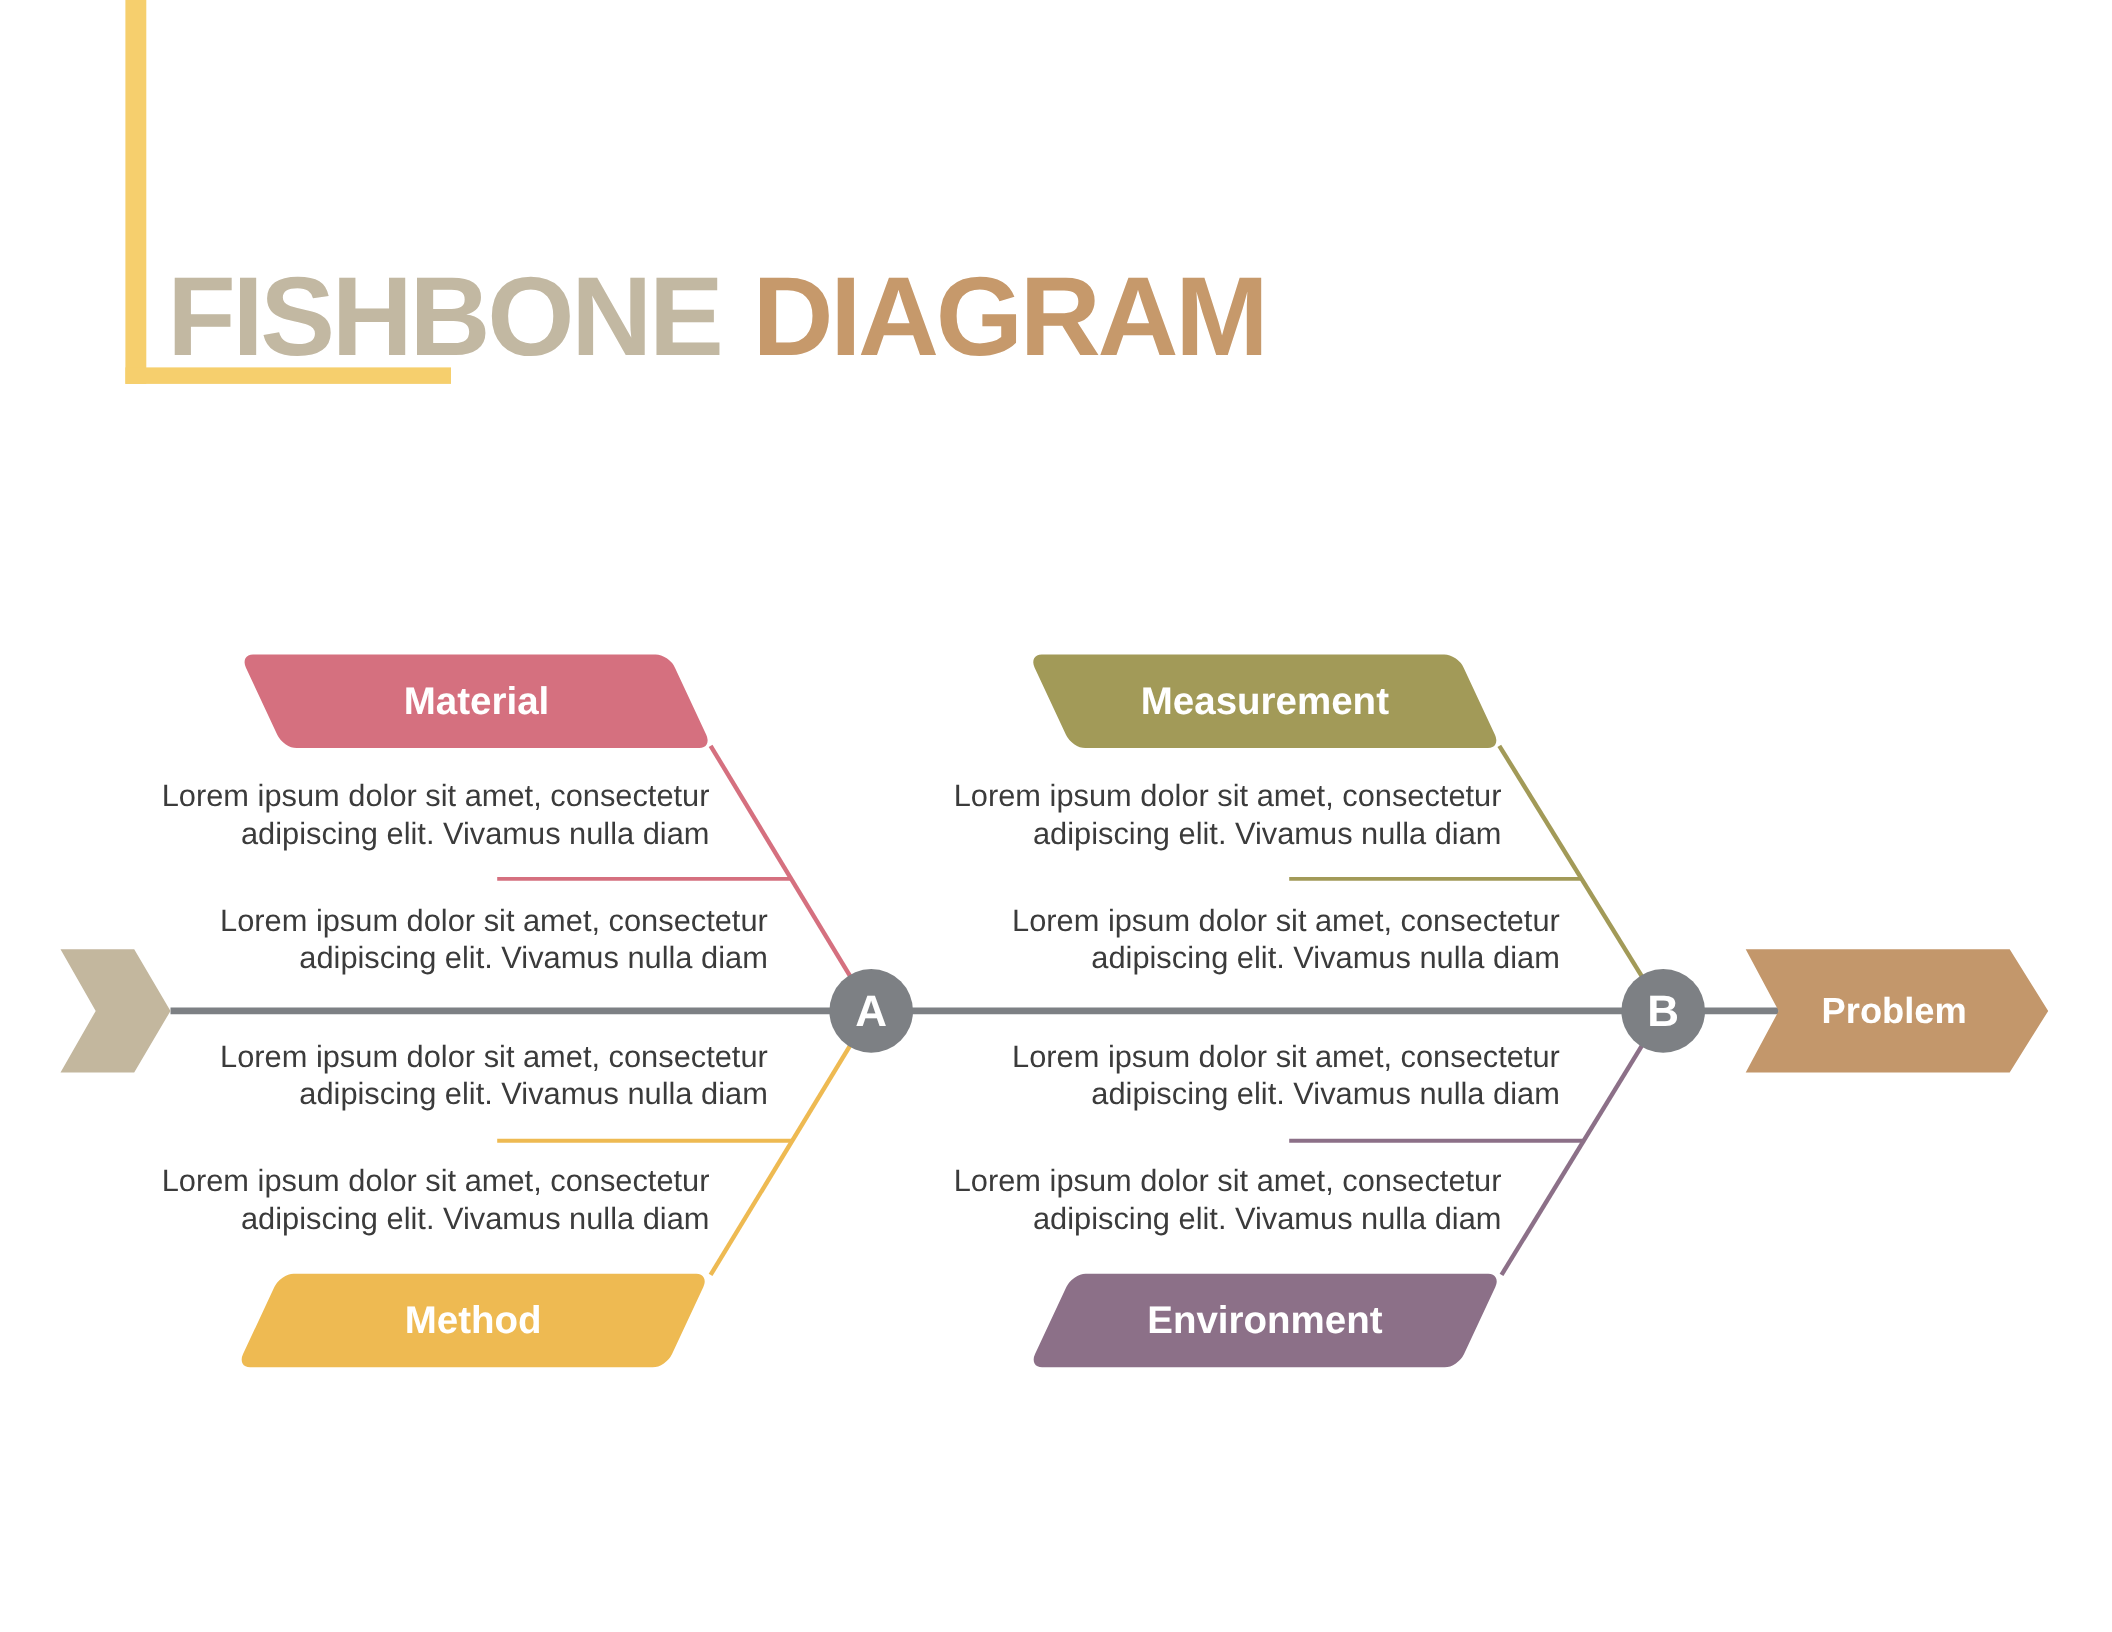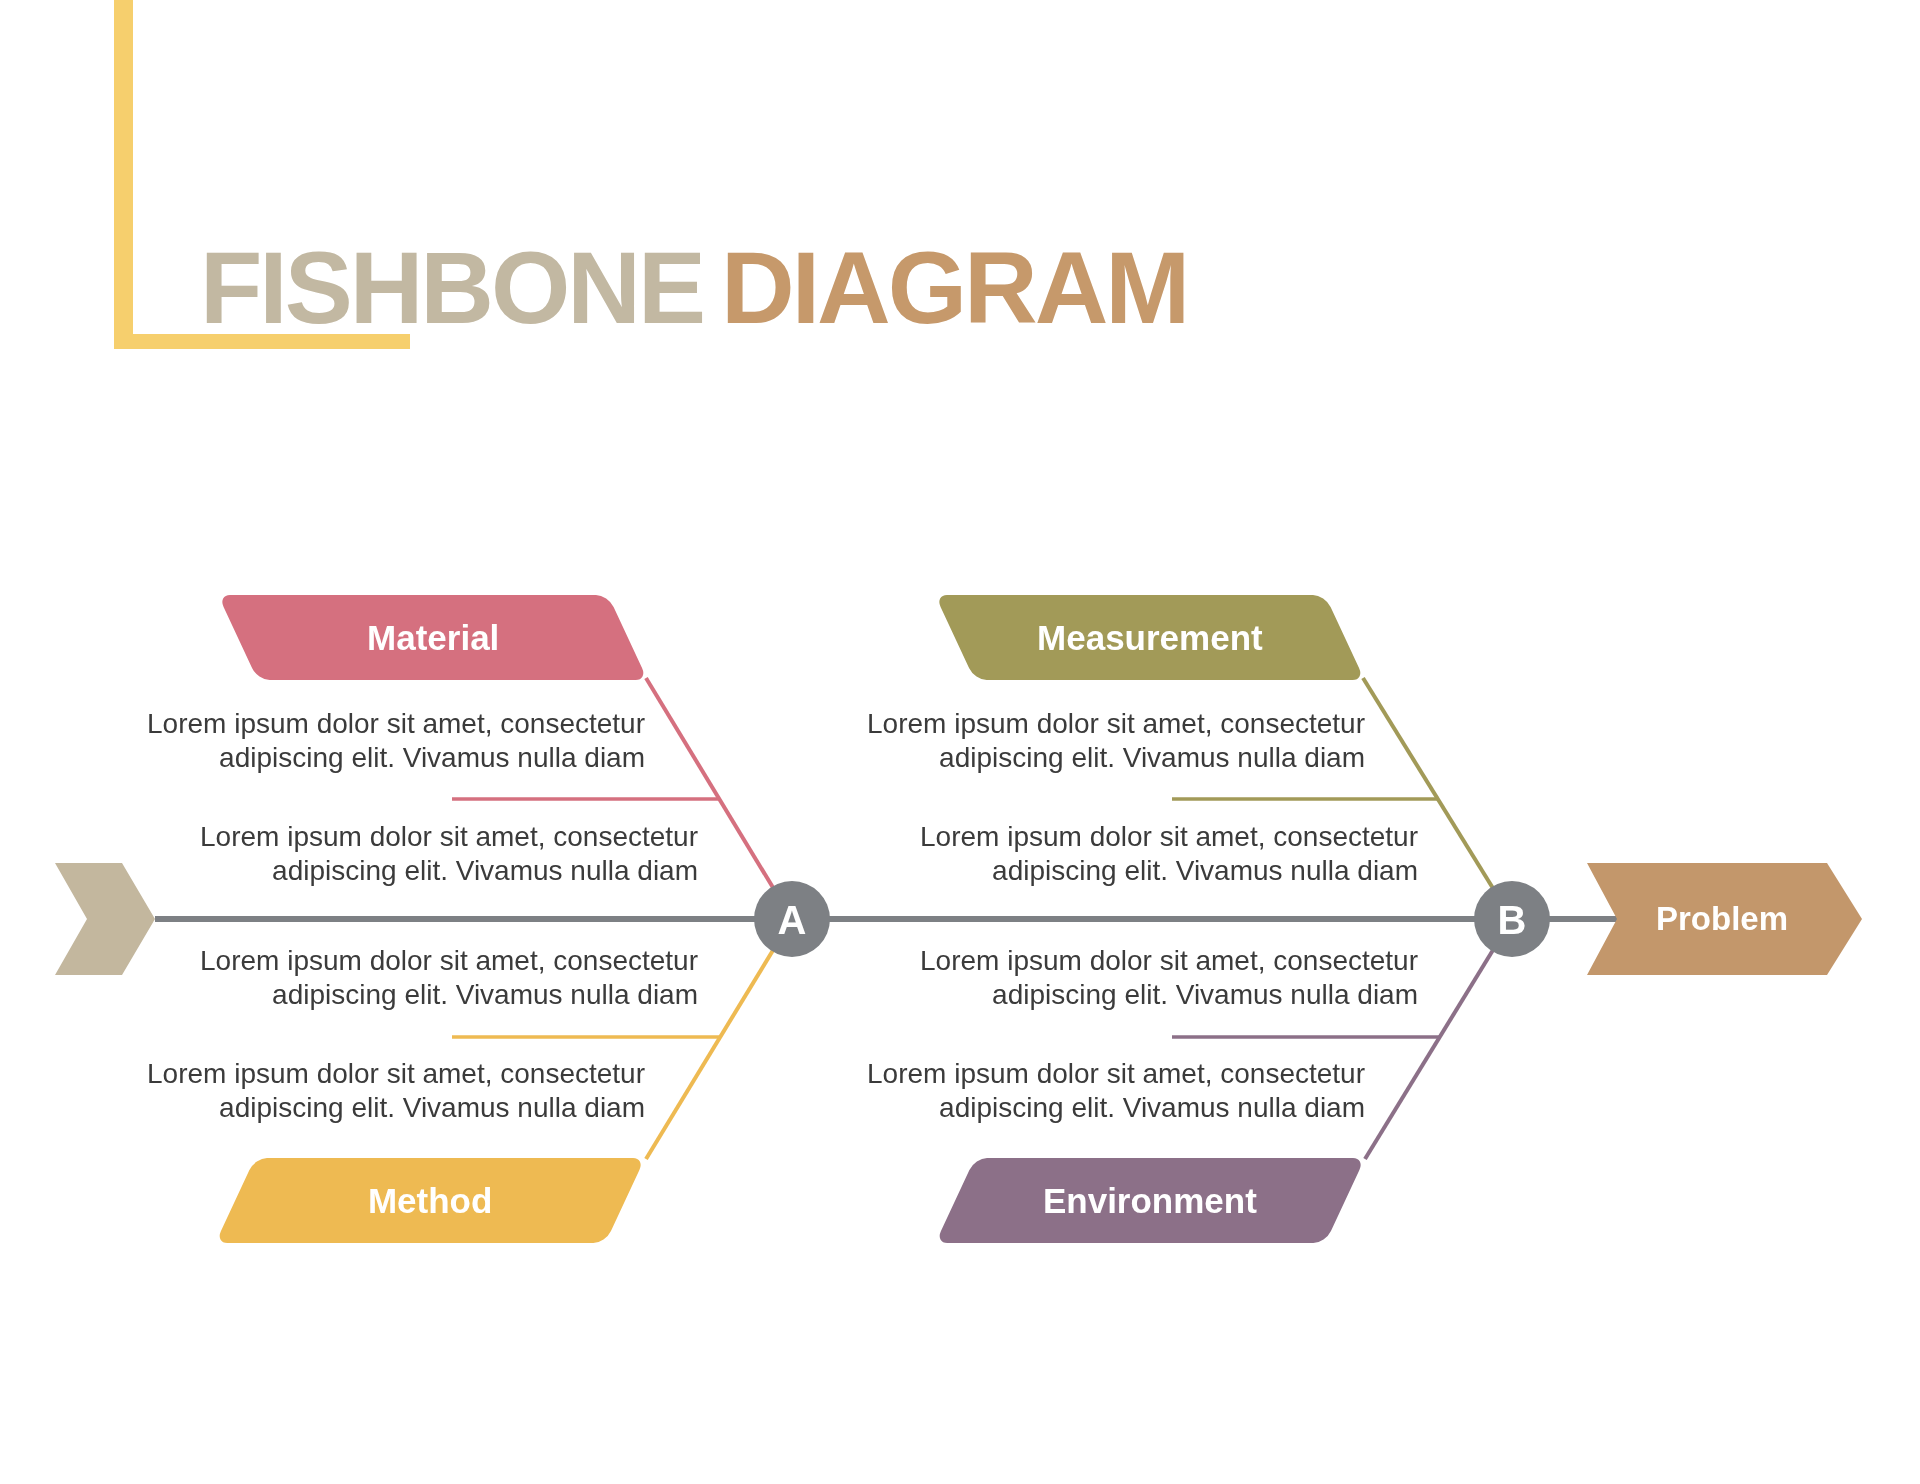--- a/index.html
+++ b/index.html
@@ -12,22 +12,22 @@
   }
   
   .accent-bar{position:absolute;background:#f6cf6d;}
   .bar-v{left:114px;top:0;width:19px;height:349px;}
   .bar-h{left:114px;top:334px;width:296px;height:15px;}
   .page-title{
     position:absolute;left:152px;top:237px;margin:0;
     font-size:102px;font-weight:bold;letter-spacing:-3px;line-height:1;
     white-space:nowrap;
   }
-  .page-title .w1{color:#c2b8a2;margin-left:48px;}
-  .page-title .w2{color:#c6996b;margin-left:18px;}
+  .page-title .w1{color:#c2b8a2;}
+  .page-title .w2{color:#c6996b;margin-left:29px;}
 
   
   .svg-layer{position:absolute;left:0;top:0;width:1920px;height:1484px;}
 
   
   .cat{
     position:absolute;width:390px;height:85px;border-radius:12px;
     transform-origin:0 0;
     display:flex;align-items:center;justify-content:center;
   }

